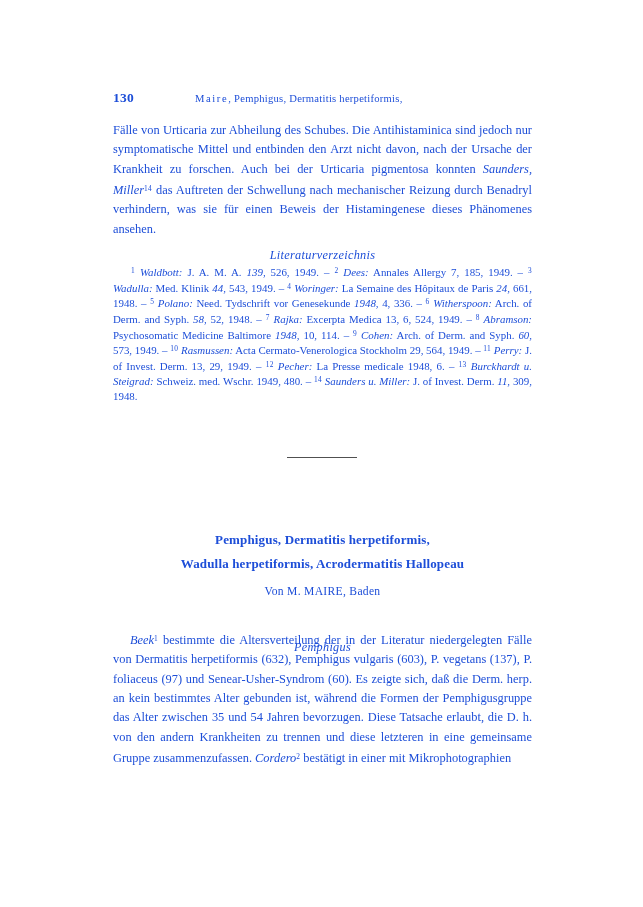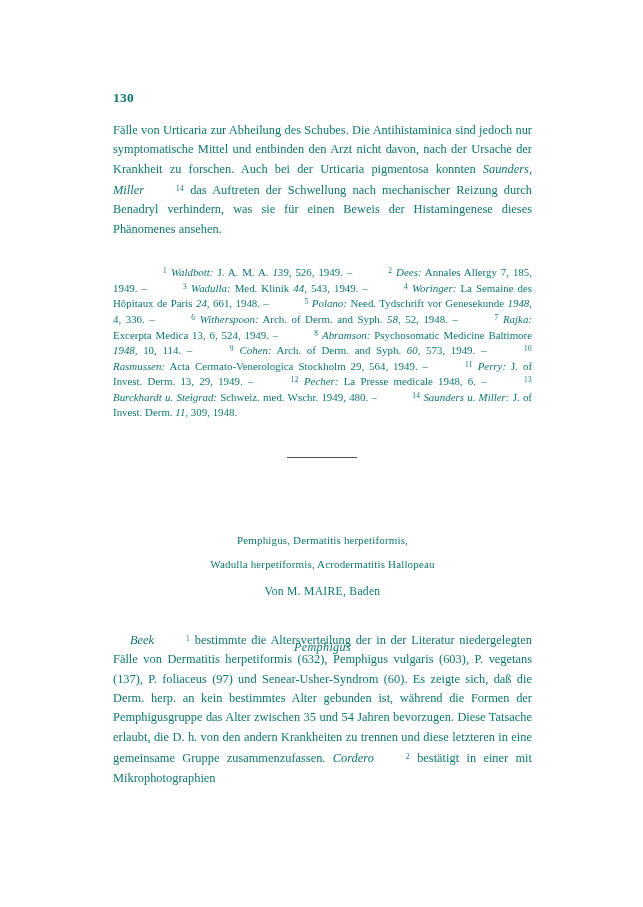--- a/index.html
+++ b/index.html
@@ -8,21 +8,21 @@
     padding: 0;
     background: #ffffff;
   }
   .page {
     position: relative;
     width: 570px;
     height: 907px;
     background: #ffffff;
     overflow: hidden;
     font-family: "Liberation Serif", "DejaVu Serif", serif;
-    color: #0f766e;
+    color: #1d4ed8;
     -webkit-font-smoothing: antialiased;
   }
 
   
   .running-head {
     position: absolute;
     left: 113px;
     top: 90px;
     width: 418px;
     height: 16px;
@@ -94,21 +94,20 @@
     text-align: justify;
     text-indent: 18px;
   }
   .ref-par i {
     font-style: italic;
   }
   .sup {
     font-size: 7.4px;
     vertical-align: 0.42em;
     letter-spacing: 0.3px;
-    margin-left: 32px;
   }
 
   
   .divider {
     position: absolute;
     left: 287px;
     top: 457px;
     width: 70px;
     height: 1px;
     background: #2a2a2a;
@@ -116,22 +115,22 @@
   }
 
   
   #article-title {
     top: 528px;
     width: 419px;
     text-align: center;
   }
   #article-title .line {
     display: block;
-    font-size: 11px;
-    font-weight: 400;
+    font-size: 13px;
+    font-weight: 700;
     line-height: 24px;
     letter-spacing: 0.15px;
   }
   #byline {
     top: 585px;
     width: 419px;
     text-align: center;
     font-size: 11.6px;
     letter-spacing: 0.3px;
   }
@@ -151,26 +150,28 @@
     top: 629px;
   }
 </style>
 </head>
 <body>
 
 <div class="page">
 
   <div class="running-head">
     <span class="folio">130</span>
+    <span class="head-title"><span class="spaced">Maire</span><span>, Pemphigus, Dermatitis herpetiformis,</span></span>
   </div>
 
   <div class="col" id="par-intro">
     <p class="body-par"><span>Fälle von Urticaria zur Abheilung des Schubes. Die Antihistaminica sind jedoch nur symptomatische Mittel und entbinden den Arzt nicht davon, nach der Ursache der Krankheit zu forschen. Auch bei der Urticaria pigmentosa konnten </span><i>Saunders, Miller</i><span class="sup">14</span><span> das Auftreten der Schwellung nach mechanischer Reizung durch Benadryl verhindern, was sie für einen Beweis der Histamingenese dieses Phänomenes ansehen.</span></p>
   </div>
 
+  <div class="col" id="lit-heading">Literaturverzeichnis</div>
 
   <div class="col" id="refs">
     <p class="ref-par" id="ref-paragraph"><span class="sup">1</span><span> </span><i>Waldbott:</i><span> J. A. M. A. </span><i>139</i><span>, 526, 1949.</span><span> – </span><span class="sup">2</span><span> </span><i>Dees:</i><span> Annales Allergy 7, 185, 1949.</span><span> – </span><span class="sup">3</span><span> </span><i>Wadulla:</i><span> Med. Klinik </span><i>44</i><span>, 543, 1949.</span><span> – </span><span class="sup">4</span><span> </span><i>Woringer:</i><span> La Semaine des Hôpitaux de Paris </span><i>24</i><span>, 661, 1948.</span><span> – </span><span class="sup">5</span><span> </span><i>Polano:</i><span> Need. Tydschrift vor Genesekunde </span><i>1948</i><span>, 4, 336.</span><span> – </span><span class="sup">6</span><span> </span><i>Witherspoon:</i><span> Arch. of Derm. and Syph. </span><i>58</i><span>, 52, 1948.</span><span> – </span><span class="sup">7</span><span> </span><i>Rajka:</i><span> Excerpta Medica 13, 6, 524, 1949.</span><span> – </span><span class="sup">8</span><span> </span><i>Abramson:</i><span> Psychosomatic Medicine Baltimore </span><i>1948</i><span>, 10, 114.</span><span> – </span><span class="sup">9</span><span> </span><i>Cohen:</i><span> Arch. of Derm. and Syph. </span><i>60</i><span>, 573, 1949.</span><span> – </span><span class="sup">10</span><span> </span><i>Rasmussen:</i><span> Acta Cermato-Venerologica Stockholm 29, 564, 1949.</span><span> – </span><span class="sup">11</span><span> </span><i>Perry:</i><span> J. of Invest. Derm. 13, 29, 1949.</span><span> – </span><span class="sup">12</span><span> </span><i>Pecher:</i><span> La Presse medicale 1948, 6.</span><span> – </span><span class="sup">13</span><span> </span><i>Burckhardt u. Steigrad:</i><span> Schweiz. med. Wschr. 1949, 480.</span><span> – </span><span class="sup">14</span><span> </span><i>Saunders u. Miller:</i><span> J. of Invest. Derm. </span><i>11</i><span>, 309, 1948.</span></p>
   </div>
 
   <div class="divider"></div>
 
   <div class="col" id="article-title">
     <span class="line">Pemphigus, Dermatitis herpetiformis,</span>
     <span class="line">Wadulla herpetiformis, Acrodermatitis Hallopeau</span>

